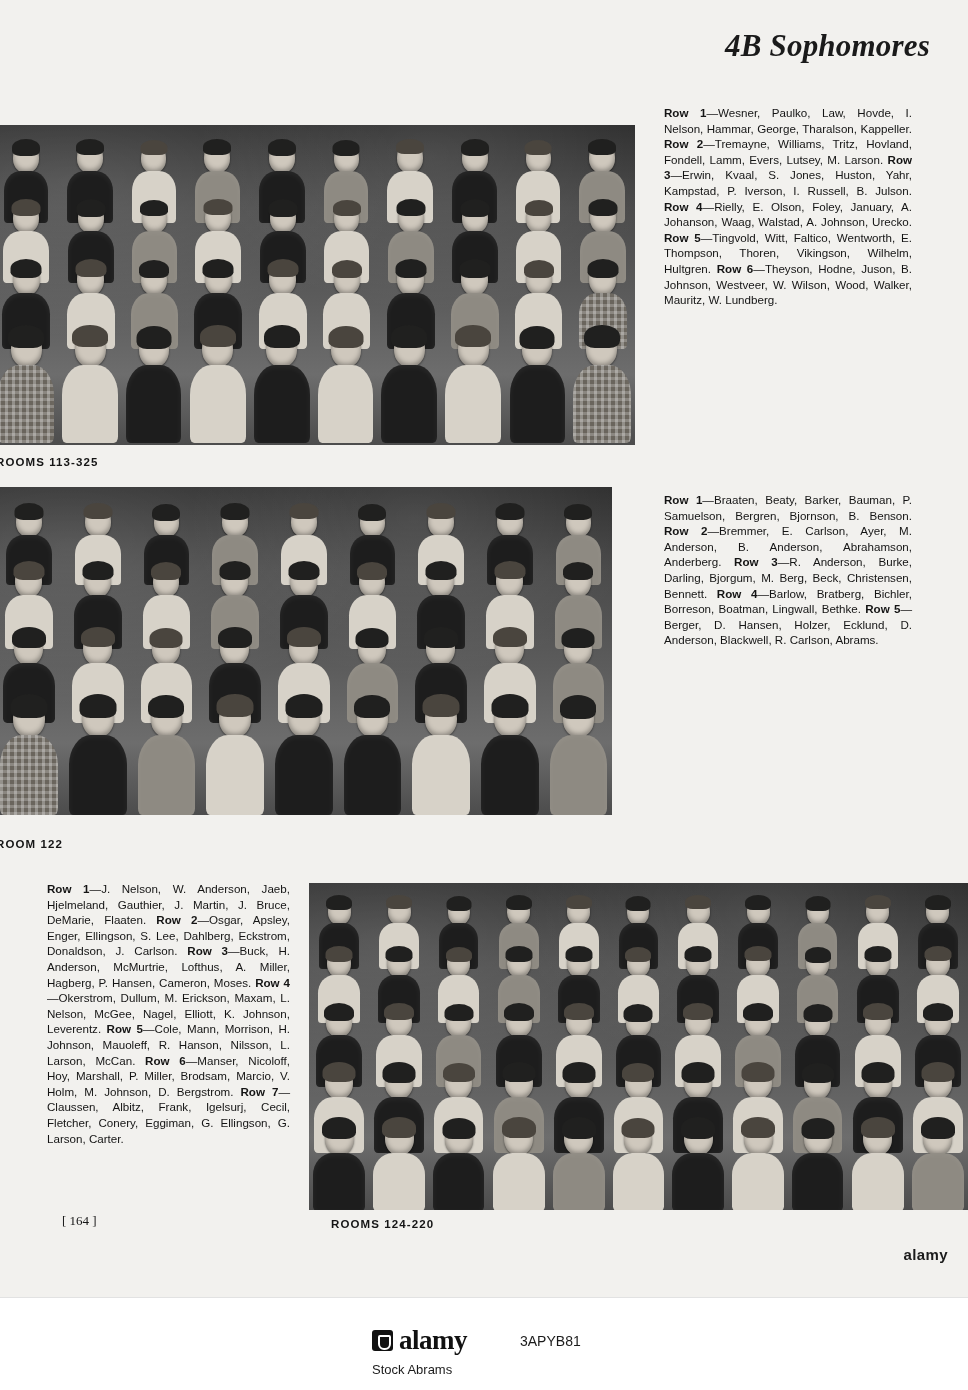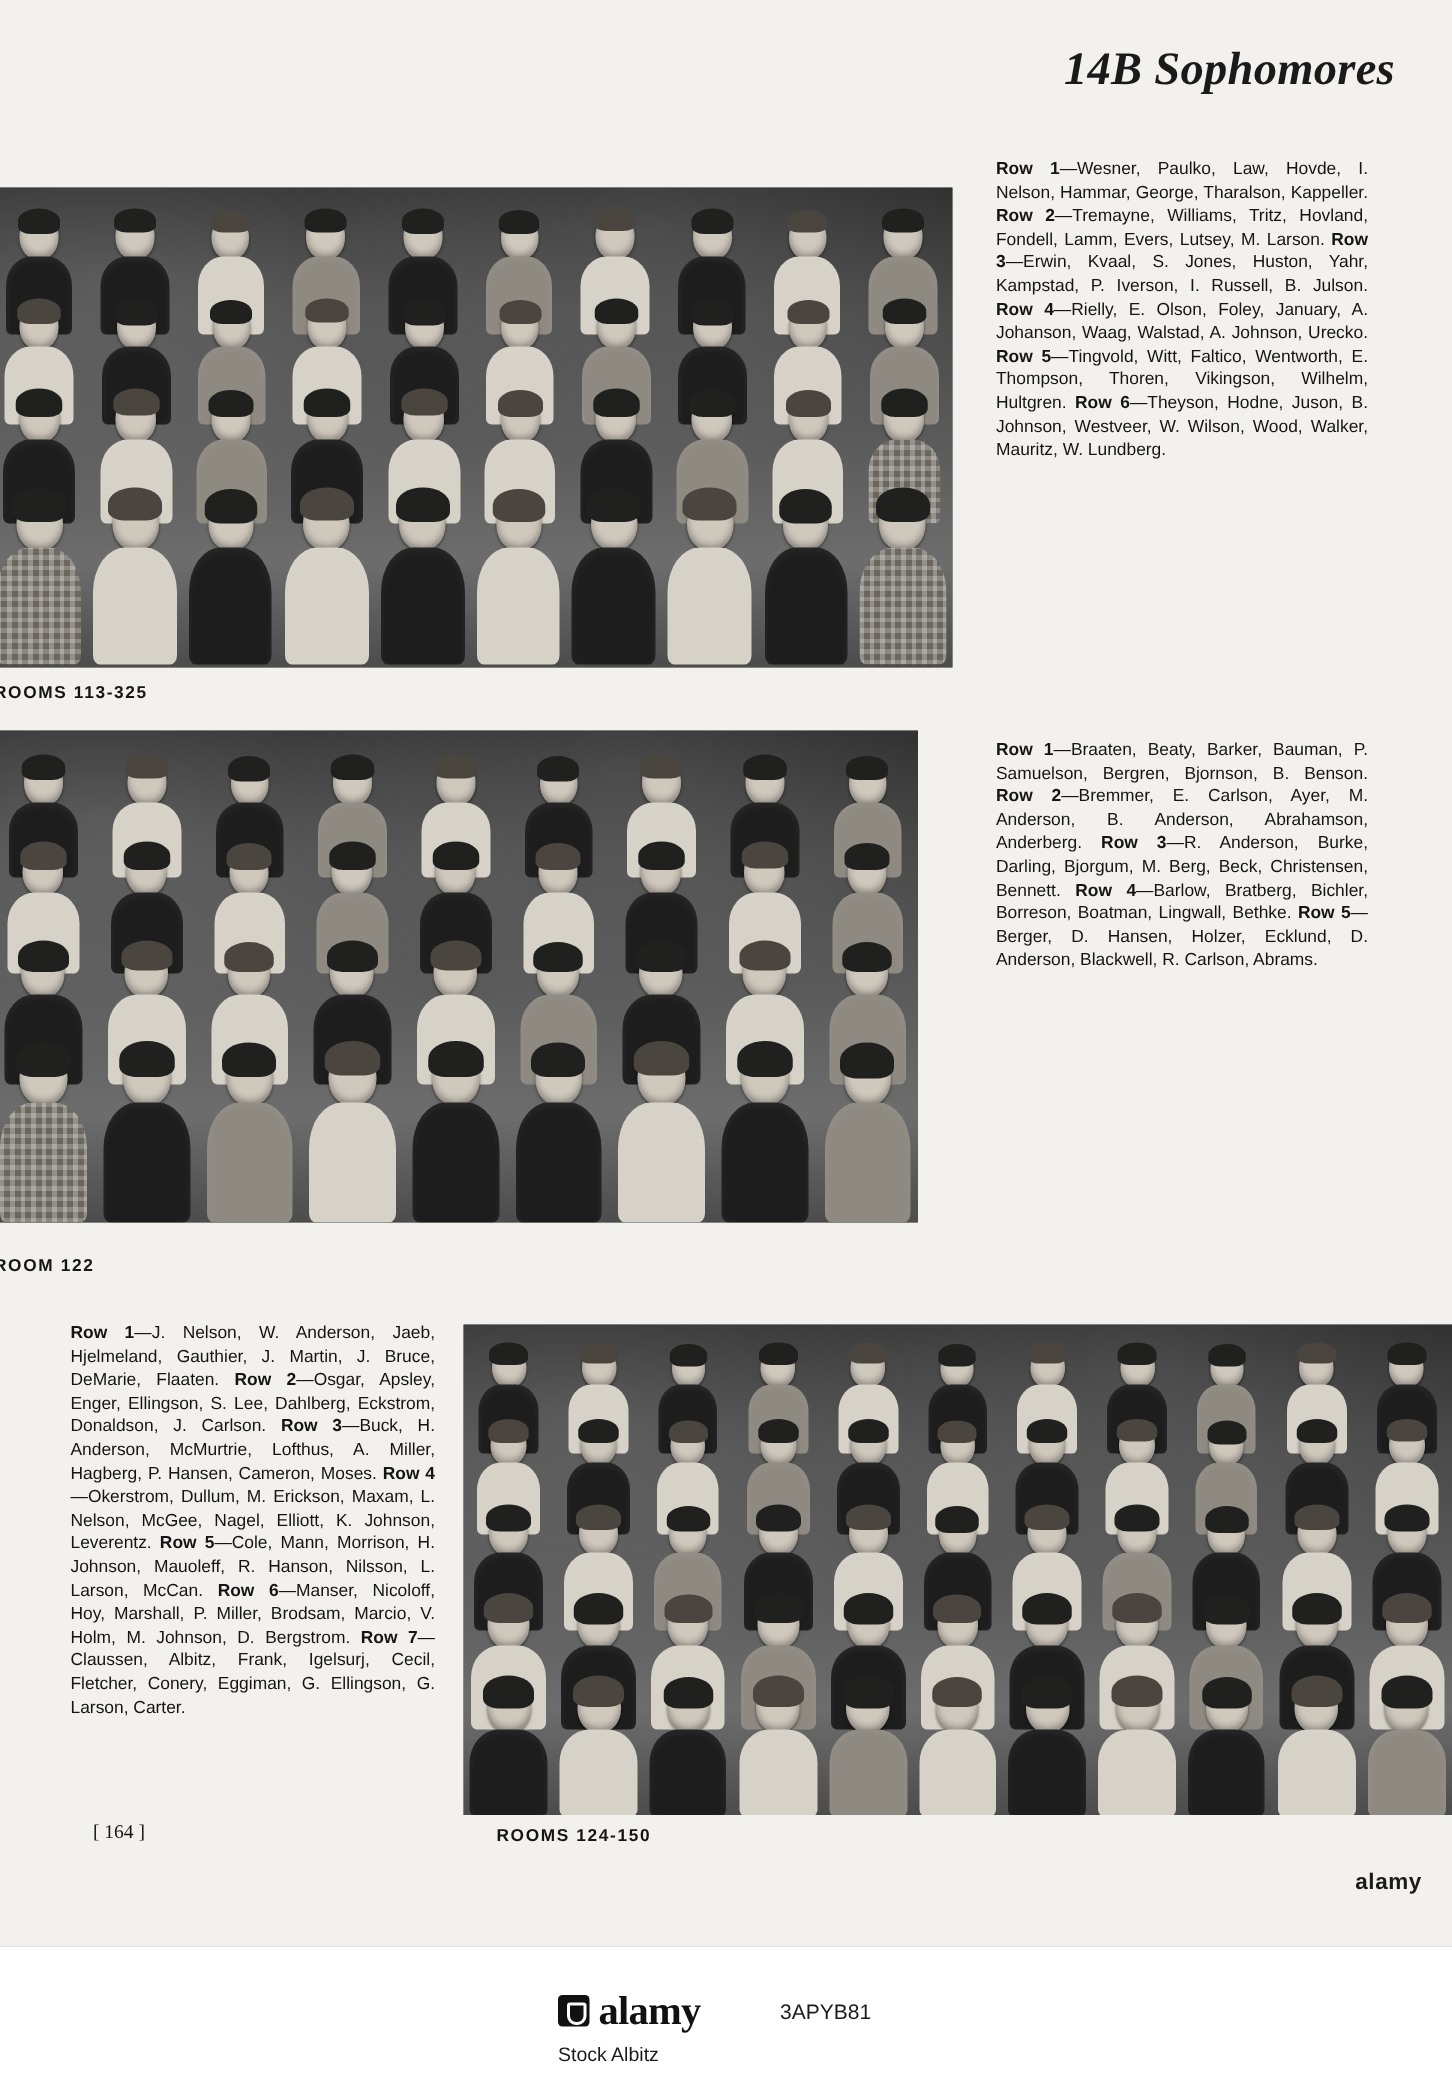--- a/index.html
+++ b/index.html
@@ -190,21 +190,21 @@
     color: #1b1b1b;
   }
 </style>
 </head>
 <body>
 
 <div class="page">
 
   <div class="scan">
 
-    <div class="page-title">14B Sophomores</div>
+    <div class="page-title">4B Sophomores</div>
 
     <div class="photo" style="left:-6px; top:125px; width:641px; height:320px;">
       <div class="grain"></div>
       <div class="rows">
         <div class="prow" style="top:12px; height:86px;">
           <div class="person dark">
               <div class="head" style="width:26px;height:31px;"></div>
               <div class="hair" style="top:-3px;width:28px;height:17px;"></div>
               <div class="body" style="width:44px;height:52px;"></div>
             </div>
@@ -894,32 +894,32 @@
               <div class="body" style="width:52px;height:58px;"></div>
             </div>
           <div class="person mid">
               <div class="head" style="width:29px;height:34px;"></div>
               <div class="hair" style="top:-4px;width:34px;height:22px;"></div>
               <div class="body" style="width:52px;height:58px;"></div>
             </div>
         </div>
       </div>
     </div>
-    <div class="caption" style="left:331px; top:1218px;">ROOMS 124-150</div>
+    <div class="caption" style="left:331px; top:1218px;">ROOMS 124-220</div>
     <div class="names" style="left:47px; top:881px; width:243px;"><b>Row 1</b>—J. Nelson, W. Anderson, Jaeb, Hjelmeland, Gauthier, J. Martin, J. Bruce, DeMarie, Flaaten. <b>Row 2</b>—Osgar, Apsley, Enger, Ellingson, S. Lee, Dahlberg, Eckstrom, Donaldson, J. Carlson. <b>Row 3</b>—Buck, H. Anderson, McMurtrie, Lofthus, A. Miller, Hagberg, P. Hansen, Cameron, Moses. <b>Row 4</b>—Okerstrom, Dullum, M. Erickson, Maxam, L. Nelson, McGee, Nagel, Elliott, K. Johnson, Leverentz. <b>Row 5</b>—Cole, Mann, Morrison, H. Johnson, Mauoleff, R. Hanson, Nilsson, L. Larson, McCan. <b>Row 6</b>—Manser, Nicoloff, Hoy, Marshall, P. Miller, Brodsam, Marcio, V. Holm, M. Johnson, D. Bergstrom. <b>Row 7</b>—Claussen, Albitz, Frank, Igelsurj, Cecil, Fletcher, Conery, Eggiman, G. Ellingson, G. Larson, Carter.</div>
 
     <div class="folio" style="left:62px; top:1213px;">[ 164 ]</div>
 
   </div>
 
   <div class="wm">alamy</div>
   <div class="footer"></div>
   <div class="alamy-logo">
     <span class="mark"></span><span>alamy</span>
   </div>
   <div class="alamy-id">
     <span>3APYB81</span>
   </div>
   <div class="alamy-id" style="left:372px; top:1362px; font-size:13px;">
-    <span>Stock Albitz</span>
+    <span>Stock Abrams</span>
   </div>
 
 </div>
 
 </body></html>

